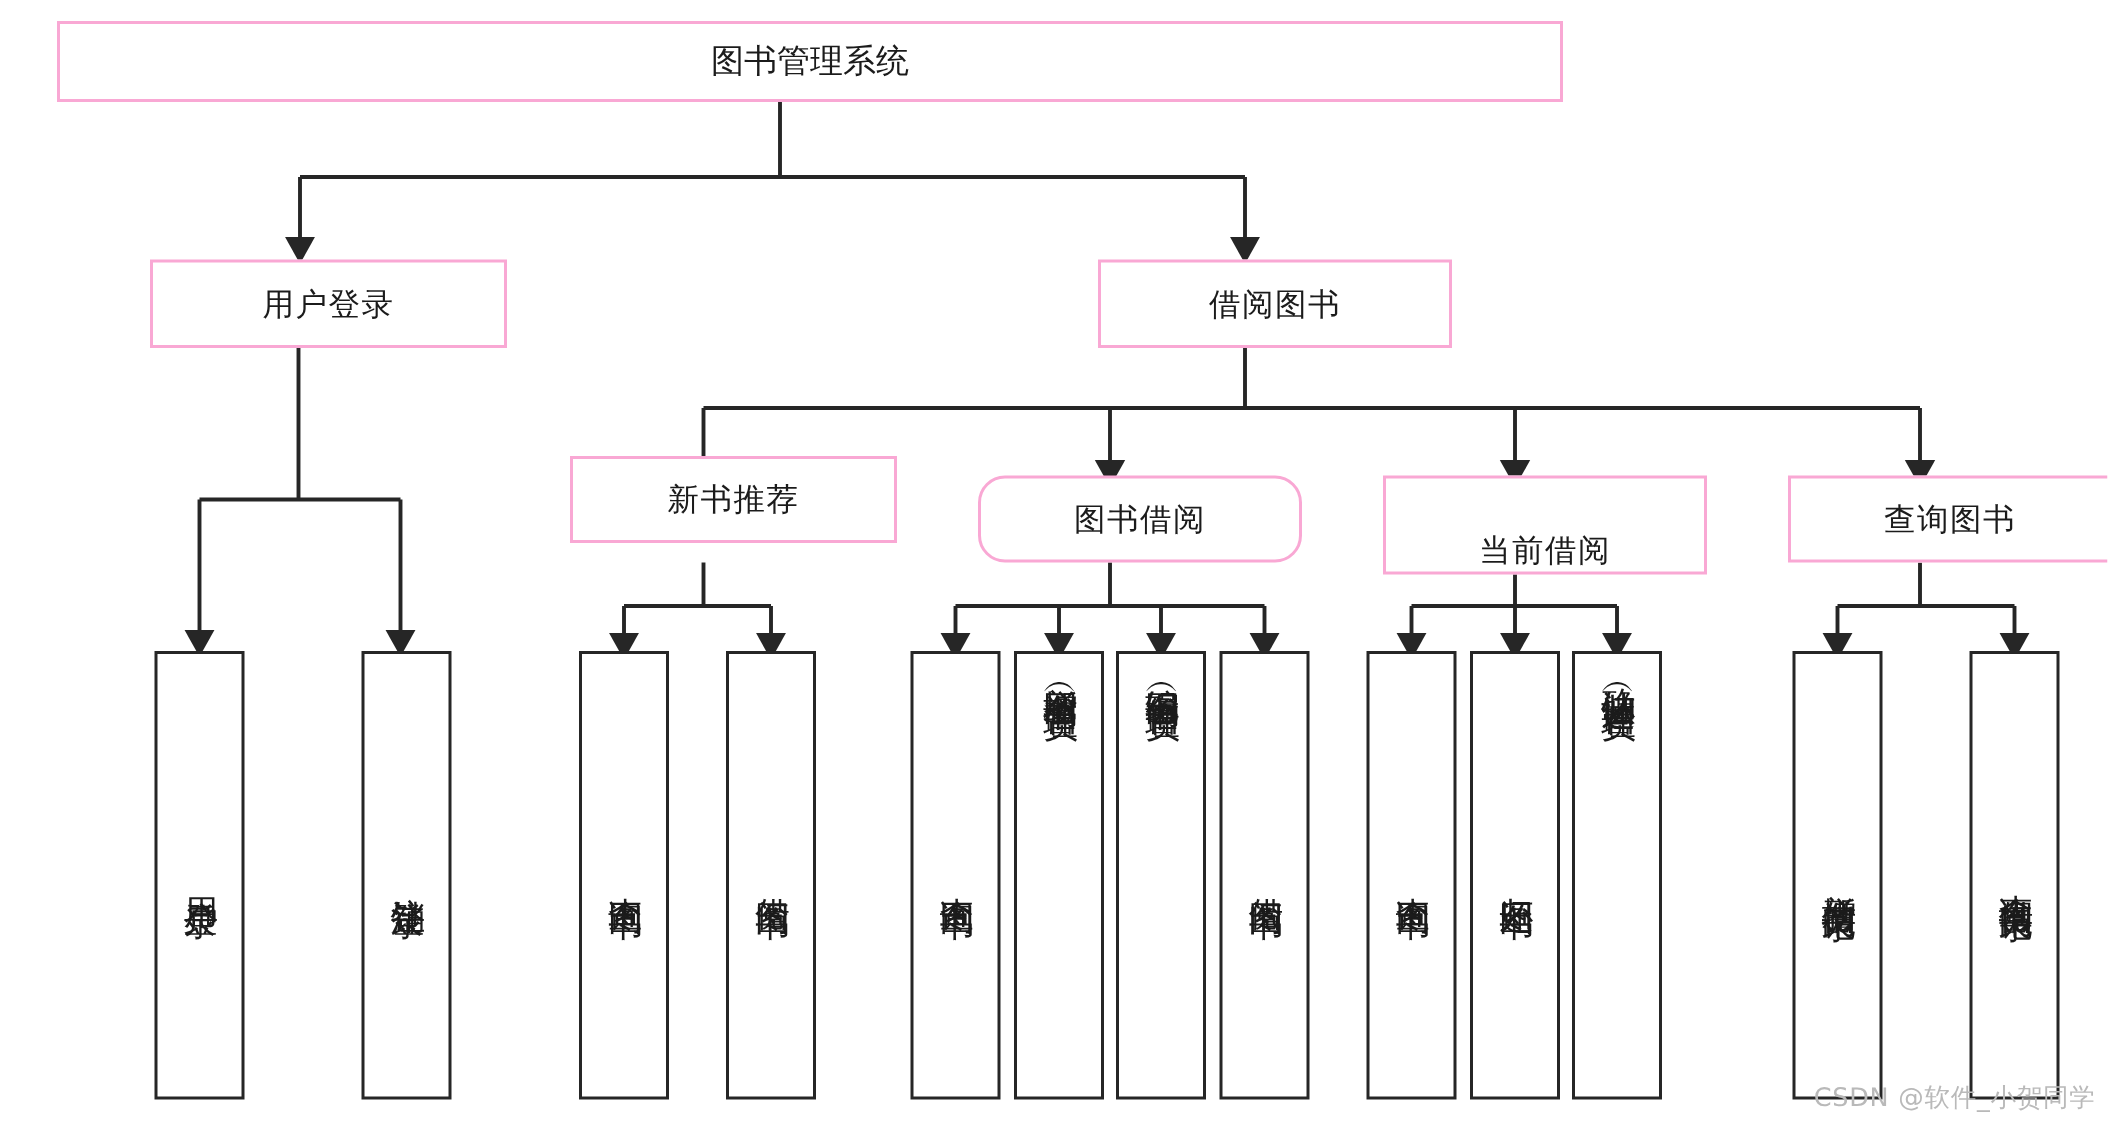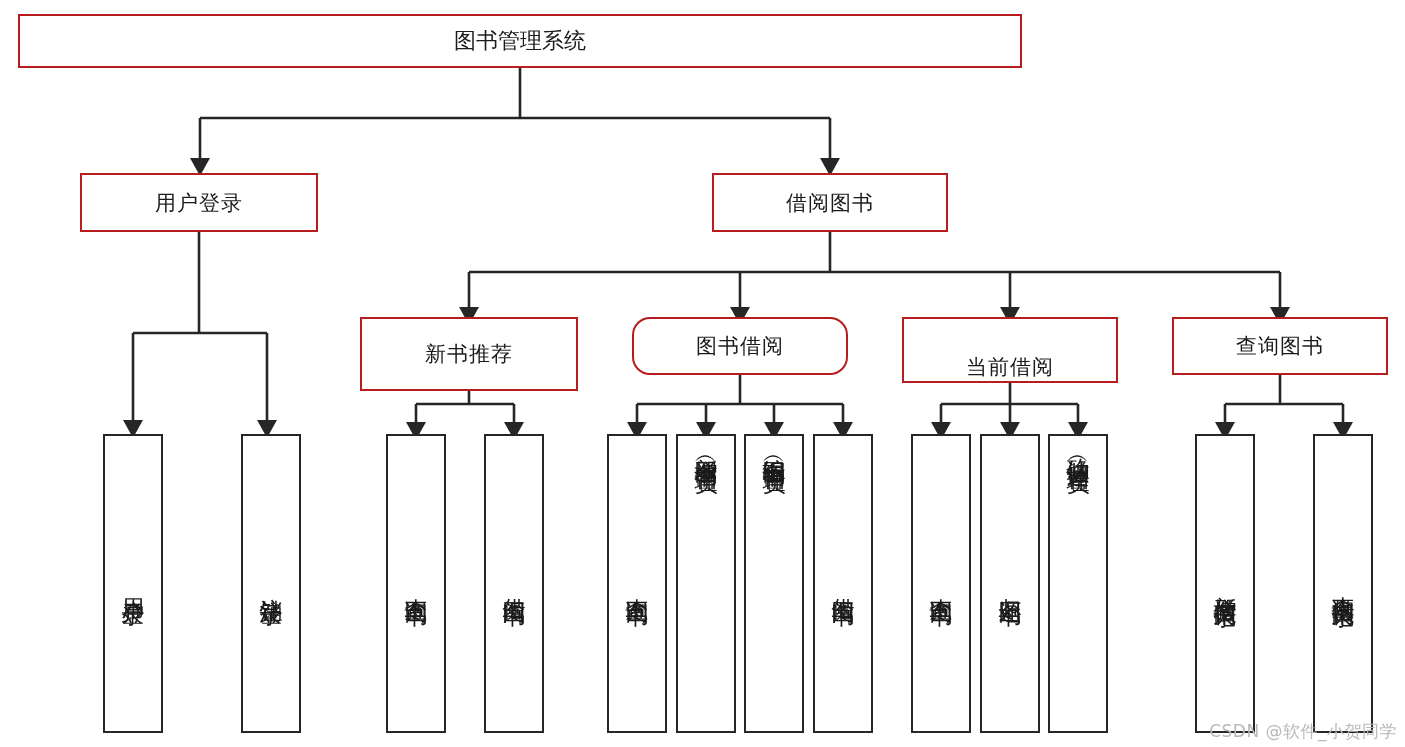--- a/index.html
+++ b/index.html
@@ -1,20 +1,20 @@
 <!DOCTYPE html>
 <html><head>
 <meta charset="utf-8">
 <style>
   html,body{margin:0;padding:0;background:#ffffff;}
   body{font-family:"DejaVu Sans","Liberation Sans",sans-serif;}
   #canvas{position:relative;width:1405px;height:747px;background:#fff;overflow:hidden;}
   svg.links{position:absolute;left:0;top:0;width:1405px;height:747px;pointer-events:none;}
-  .node{position:absolute;box-sizing:border-box;border:2px solid #b91c1c;background:#fff;
-        display:flex;align-items:center;justify-content:center;color:#1b1b1b;}
+  .node{position:absolute;box-sizing:border-box;border:2px solid #f9a8d4;background:#fff;
+        display:flex;align-items:center;justify-content:center;color:#1b1b1b;margin-left:20px;}
   .node.h{font-size:21px;letter-spacing:1px;}
   .node.root{font-size:22px;}
   .leaf{position:absolute;box-sizing:border-box;border:2.5px solid #262626;background:#fff;
         display:flex;justify-content:center;}
   .leaf .vt{writing-mode:vertical-rl;text-orientation:upright;font-size:23px;line-height:1.18;
             letter-spacing:2px;color:#1b1b1b;white-space:nowrap;}
   .leaf.mid .vt{margin-top:auto;margin-bottom:auto;}
   .leaf.top .vt{margin-top:4px;}
   #watermark{position:absolute;right:8px;bottom:4px;font-size:17px;color:#b9b9b9;
              letter-spacing:.5px;white-space:nowrap;margin-top:16px;}
@@ -78,21 +78,21 @@
     <span>图书管理系统</span>
   </div>
 
   <div class="node h" style="left:80px;top:173px;width:238px;height:59px;">
     <span>用户登录</span>
   </div>
   <div class="node h" style="left:712px;top:173px;width:236px;height:59px;">
     <span>借阅图书</span>
   </div>
 
-  <div class="node h" style="left:360px;top:317px;width:218px;height:74px;font-family:Liberation Serif, serif;">
+  <div class="node h" style="left:360px;top:304px;width:218px;height:58px;font-family:Liberation Serif, serif;">
     <span>新书推荐</span>
   </div>
   <div class="node h" style="left:632px;top:317px;width:216px;height:58px;border-radius:18px;">
     <span>图书借阅</span>
   </div>
   <div class="node h" style="left:902px;top:317px;width:216px;height:66px;align-items:flex-end;">
     <span>当前借阅</span>
   </div>
   <div class="node h" style="left:1172px;top:317px;width:216px;height:58px;">
     <span>查询图书</span>

